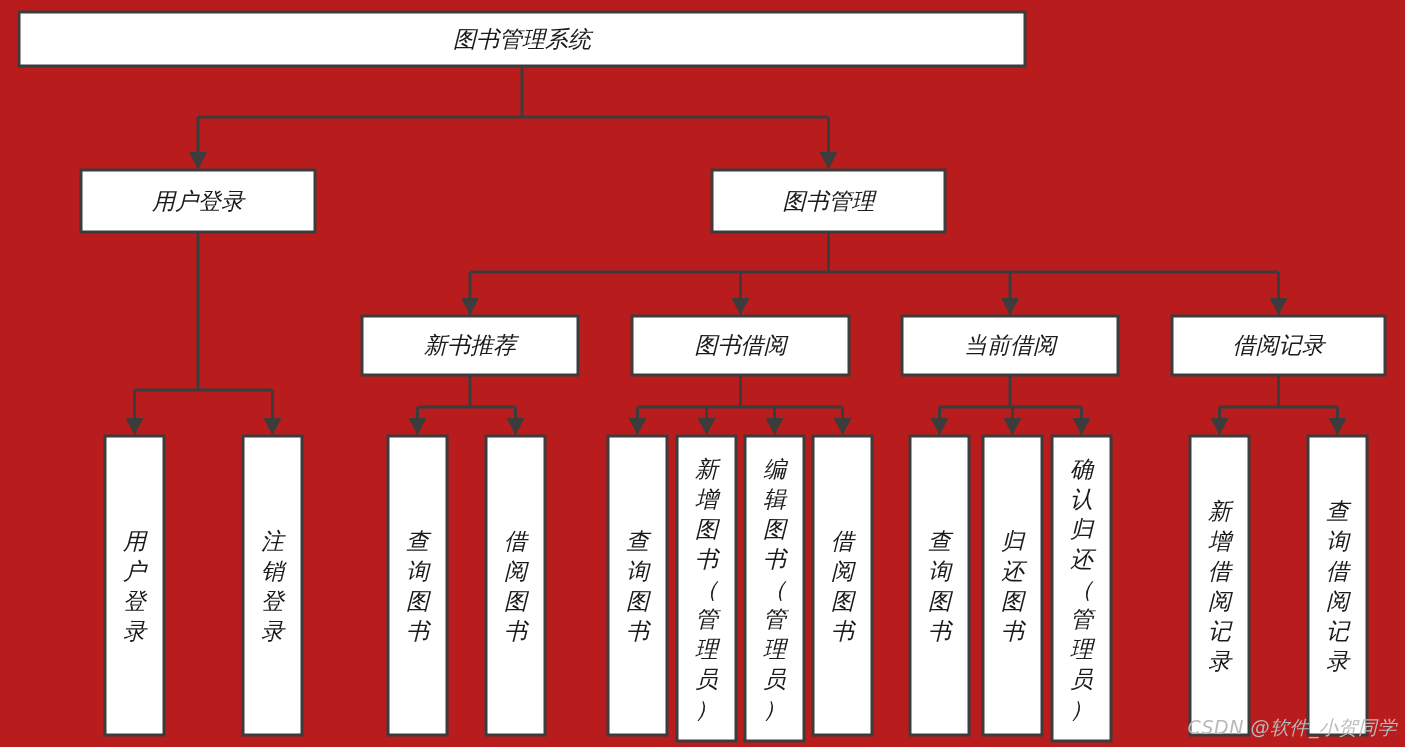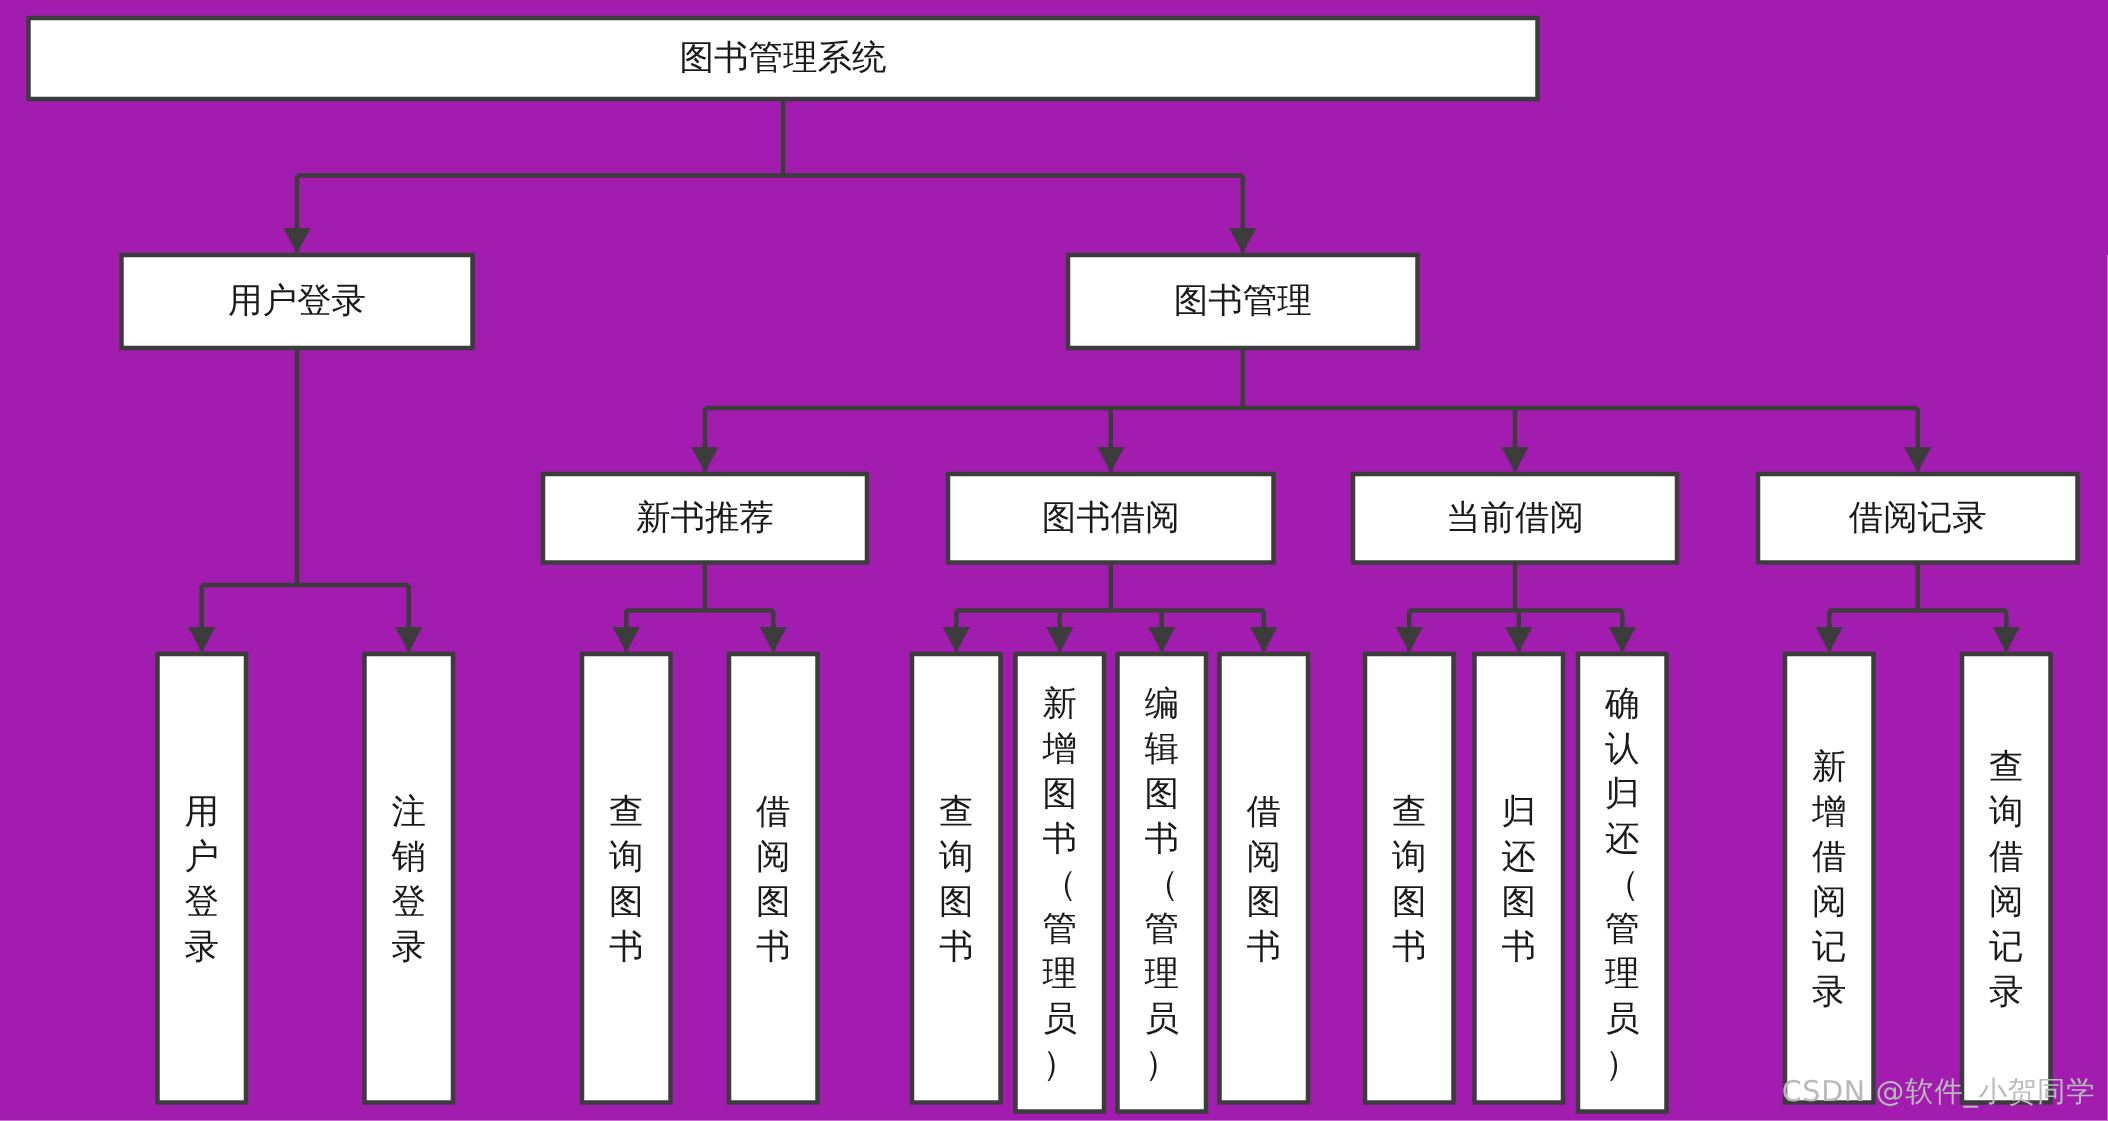--- a/index.html
+++ b/index.html
@@ -1,21 +1,21 @@
 <!DOCTYPE html>
 <html><head>
 <meta charset="utf-8">
 <style>
   html,body{margin:0;padding:0;background:#ffffff;}
   body{
     width:1405px;height:747px;
     font-family:"DejaVu Sans","Liberation Sans",sans-serif;
     overflow:hidden;
   }
-  #diagram-root{position:relative;width:1405px;height:747px;background:#a21caf;}
+  #diagram-root{position:relative;width:1405px;height:747px;background:#b91c1c;font-style:italic;}
   svg#tree{position:absolute;left:0;top:0;width:1405px;height:747px;}
   .node-box{
     fill:#ffffff;stroke:#3c3c3c;stroke-width:3;
   }
   .edge{
     fill:none;stroke:#3c3c3c;stroke-width:3;
     stroke-linecap:butt;stroke-linejoin:miter;
   }
   .arrow-head{fill:#3c3c3c;stroke:none;}
   .node-label-h{

